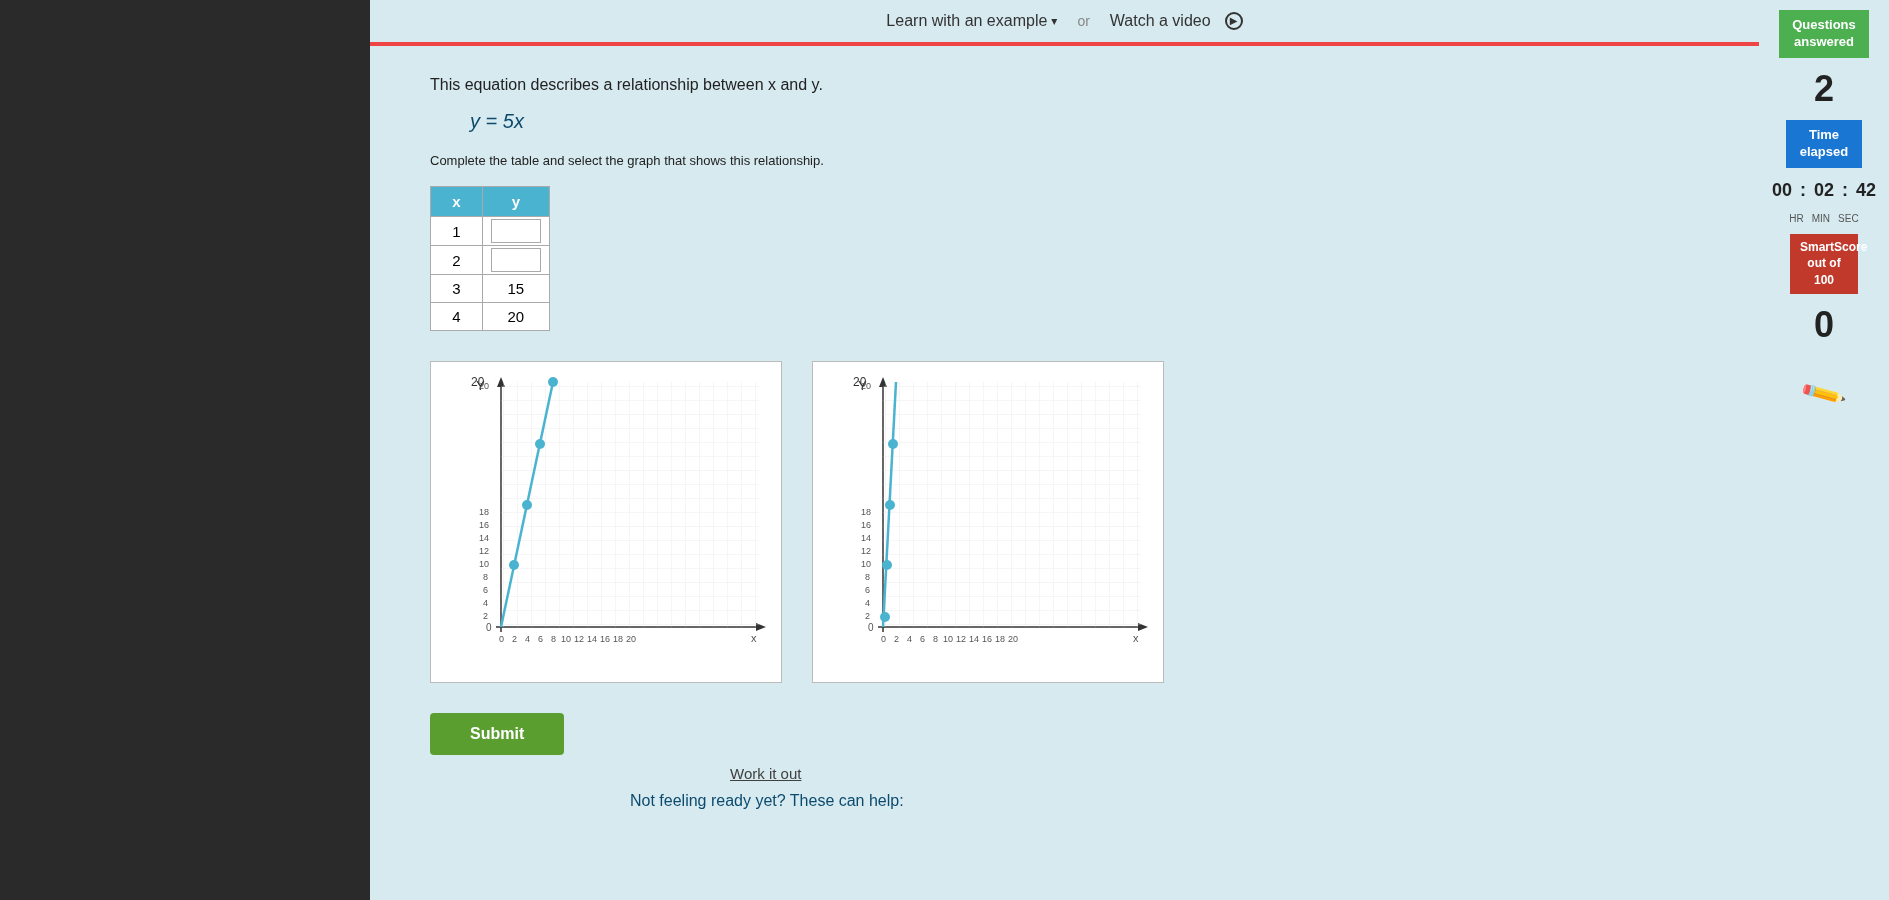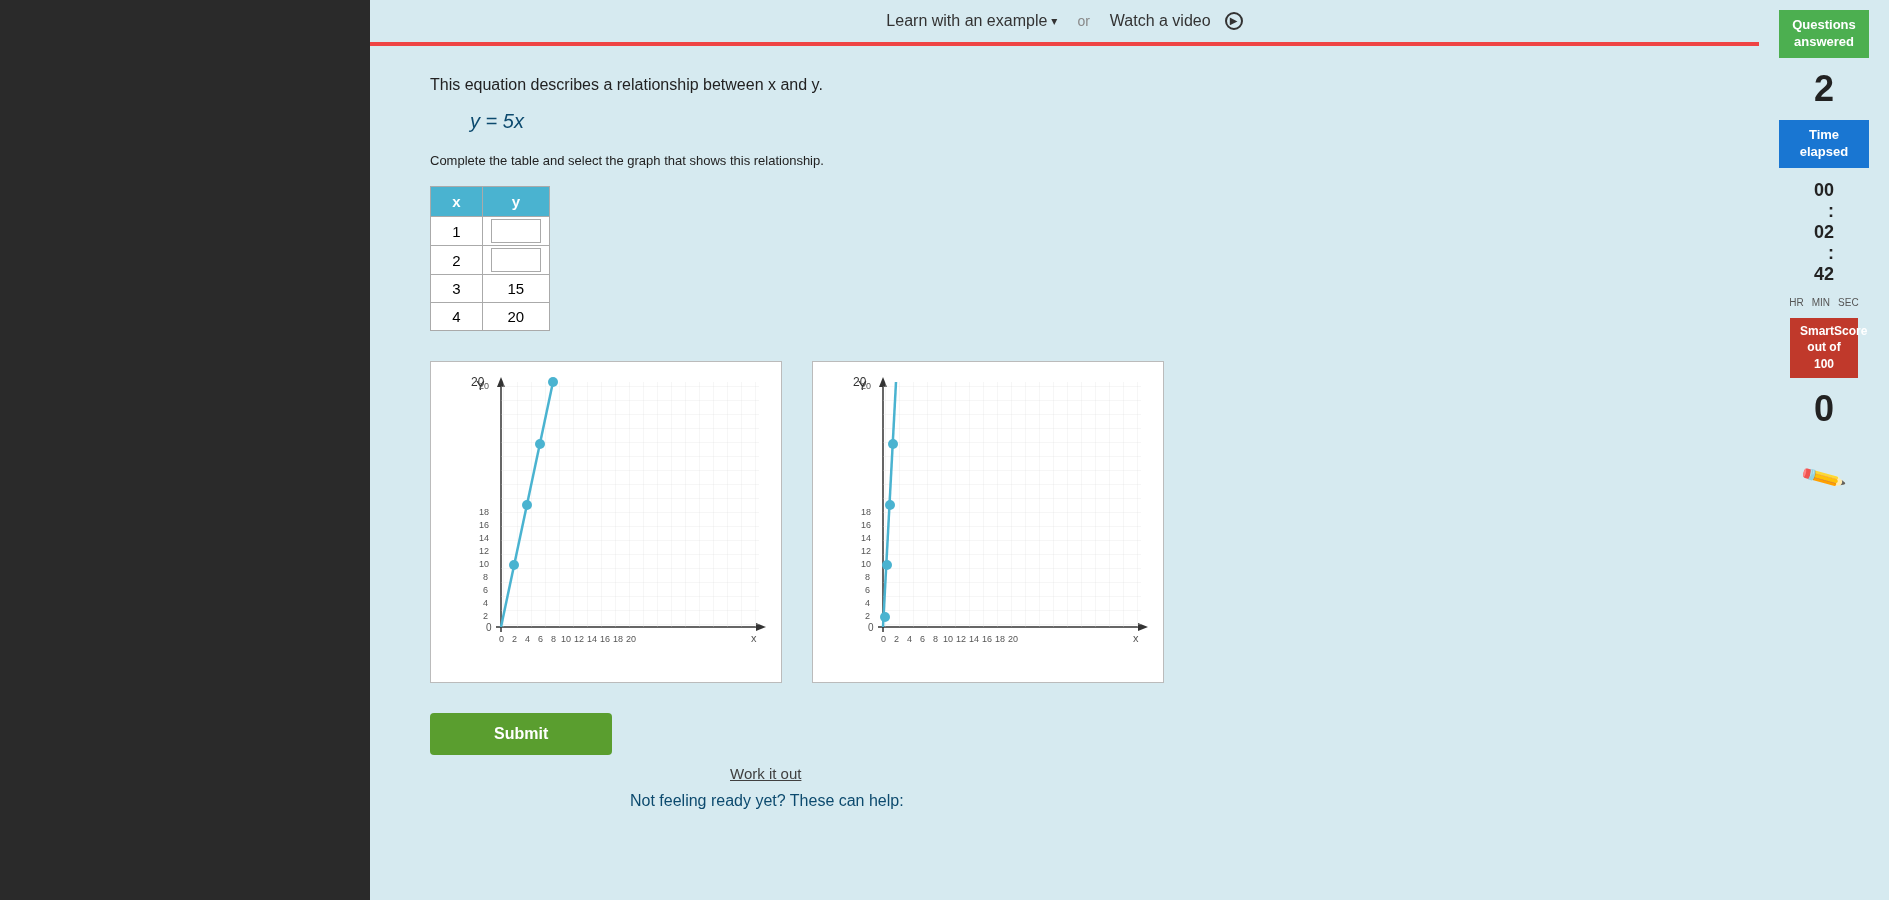--- a/index.html
+++ b/index.html
@@ -136,21 +136,21 @@
       margin-top: 30px;
       display: flex;
       flex-direction: column;
       align-items: flex-start;
       gap: 10px;
     }
     .submit-btn {
       background: #5a9e2f;
       color: white;
       border: none;
-      padding: 12px 64px;
+      padding: 12px 40px;
       font-size: 16px;
       font-weight: bold;
       cursor: pointer;
       border-radius: 4px;
     }
     .work-it-out {
       color: #404040;
       font-size: 15px;
       text-decoration: underline;
       cursor: pointer;
@@ -188,28 +188,27 @@
       text-align: center;
     }
     .time-elapsed-box {
       background: #1976d2;
       color: white;
       font-size: 13px;
       font-weight: bold;
       padding: 7px 12px;
       text-align: center;
       line-height: 1.3;
-      width: 90px;
+      width: 76px;
     }
     .timer-display {
       display: flex;
-      gap: 0;
+      gap: 8px;
       align-items: flex-end;
       margin-top: 2px;
-      flex-direction: column;
     }
     .timer-num {
       font-size: 18px;
       font-weight: bold;
       color: #222;
     }
     .timer-colon {
       font-size: 18px;
       font-weight: bold;
       color: #222;

